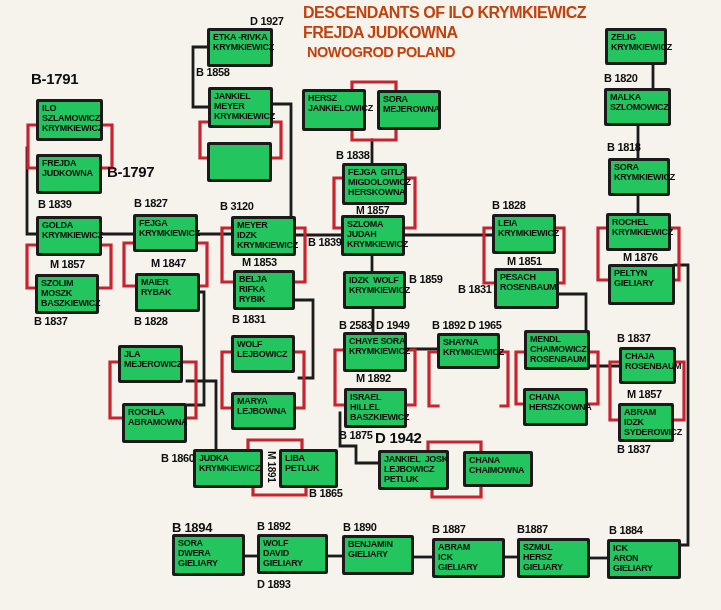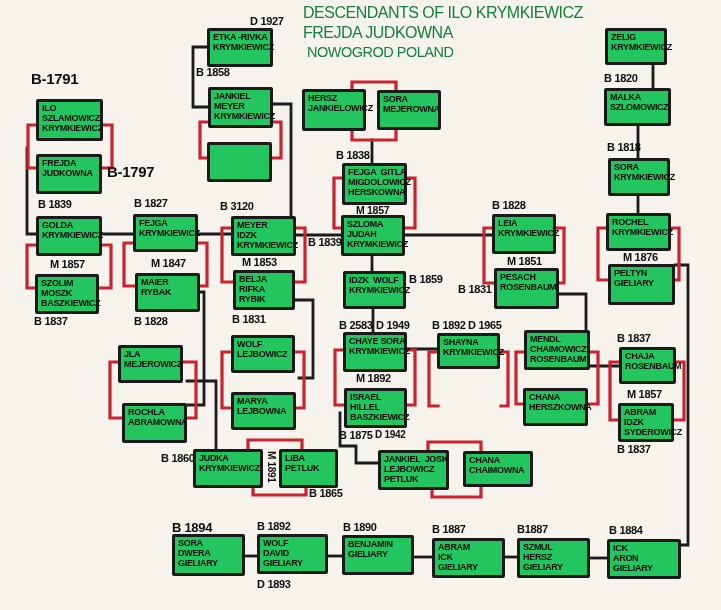--- a/index.html
+++ b/index.html
@@ -4,21 +4,21 @@
 <style>
   html,body{margin:0;padding:0;background:#e8e6e0;}
   #canvas{position:relative;width:721px;height:610px;background:#f6f3ed;overflow:hidden;
           font-family:"Liberation Sans",sans-serif;}
   #lines{position:absolute;left:0;top:0;z-index:1;}
   .box{position:absolute;z-index:2;box-sizing:border-box;border:3px solid #1a1a1a;border-radius:2px;
        background:#22c55e;color:#0e0e0e;font-weight:bold;font-size:9px;line-height:1.1;
        letter-spacing:-0.3px;padding:2px 3px;white-space:pre;}
   .label{position:absolute;z-index:3;color:#0e0e0e;font-weight:bold;letter-spacing:-0.3px;white-space:pre;}
   .vlabel{transform:rotate(90deg);transform-origin:0 0;}
-  .title{position:absolute;left:303px;top:3px;z-index:3;color:#15803d;font-weight:normal;letter-spacing:-0.5px;}
+  .title{position:absolute;left:303px;top:3px;z-index:3;color:#c2410c;font-weight:bold;letter-spacing:-0.5px;}
   .title .t1,.title .t2{font-size:16px;line-height:20px;}
   .title .t3{font-size:14.5px;line-height:19px;margin-left:4px;}
 </style>
 </head>
 <body>
 
 <div id="canvas">
   <svg id="lines" width="721" height="610">
       <polyline points="27,148 27,234 36,234" fill="none" stroke="#1b1b1b" stroke-width="2.8" stroke-linecap="square" stroke-linejoin="miter"></polyline>
       <polyline points="102,234 133,234" fill="none" stroke="#1b1b1b" stroke-width="2.8" stroke-linecap="square" stroke-linejoin="miter"></polyline>
@@ -212,21 +212,21 @@
     <div class="label" style="left: 507px; top: 255px; font-size: 11px;">M 1851</div>
     <div class="label" style="left: 458px; top: 283px; font-size: 11px;">B 1831</div>
     <div class="label" style="left: 623px; top: 251px; font-size: 11px;">M 1876</div>
     <div class="label" style="left: 617px; top: 332px; font-size: 11px;">B 1837</div>
     <div class="label" style="left: 627px; top: 388px; font-size: 11px;">M 1857</div>
     <div class="label" style="left: 617px; top: 443px; font-size: 11px;">B 1837</div>
     <div class="label" style="left: 339px; top: 319px; font-size: 11px;">B 2583</div>
     <div class="label" style="left: 376px; top: 319px; font-size: 11px;">D 1949</div>
     <div class="label" style="left: 356px; top: 372px; font-size: 11px;">M 1892</div>
     <div class="label" style="left: 339px; top: 429px; font-size: 11px;">B 1875</div>
-    <div class="label" style="left: 375px; top: 429px; font-size: 10px;">D 1942</div>
+    <div class="label" style="left: 375px; top: 429px; font-size: 15px;">D 1942</div>
     <div class="label" style="left: 432px; top: 319px; font-size: 11px;">B 1892</div>
     <div class="label" style="left: 468px; top: 319px; font-size: 11px;">D 1965</div>
     <div class="label" style="left: 161px; top: 452px; font-size: 11px;">B 1860</div>
     <div class="label vlabel" style="left: 277px; top: 451px; font-size: 10px;">M 1891</div>
     <div class="label" style="left: 309px; top: 487px; font-size: 11px;">B 1865</div>
     <div class="label" style="left: 172px; top: 520px; font-size: 13px;">B 1894</div>
     <div class="label" style="left: 257px; top: 520px; font-size: 11px;">B 1892</div>
     <div class="label" style="left: 257px; top: 578px; font-size: 11px;">D 1893</div>
     <div class="label" style="left: 343px; top: 521px; font-size: 11px;">B 1890</div>
     <div class="label" style="left: 432px; top: 523px; font-size: 11px;">B 1887</div>

